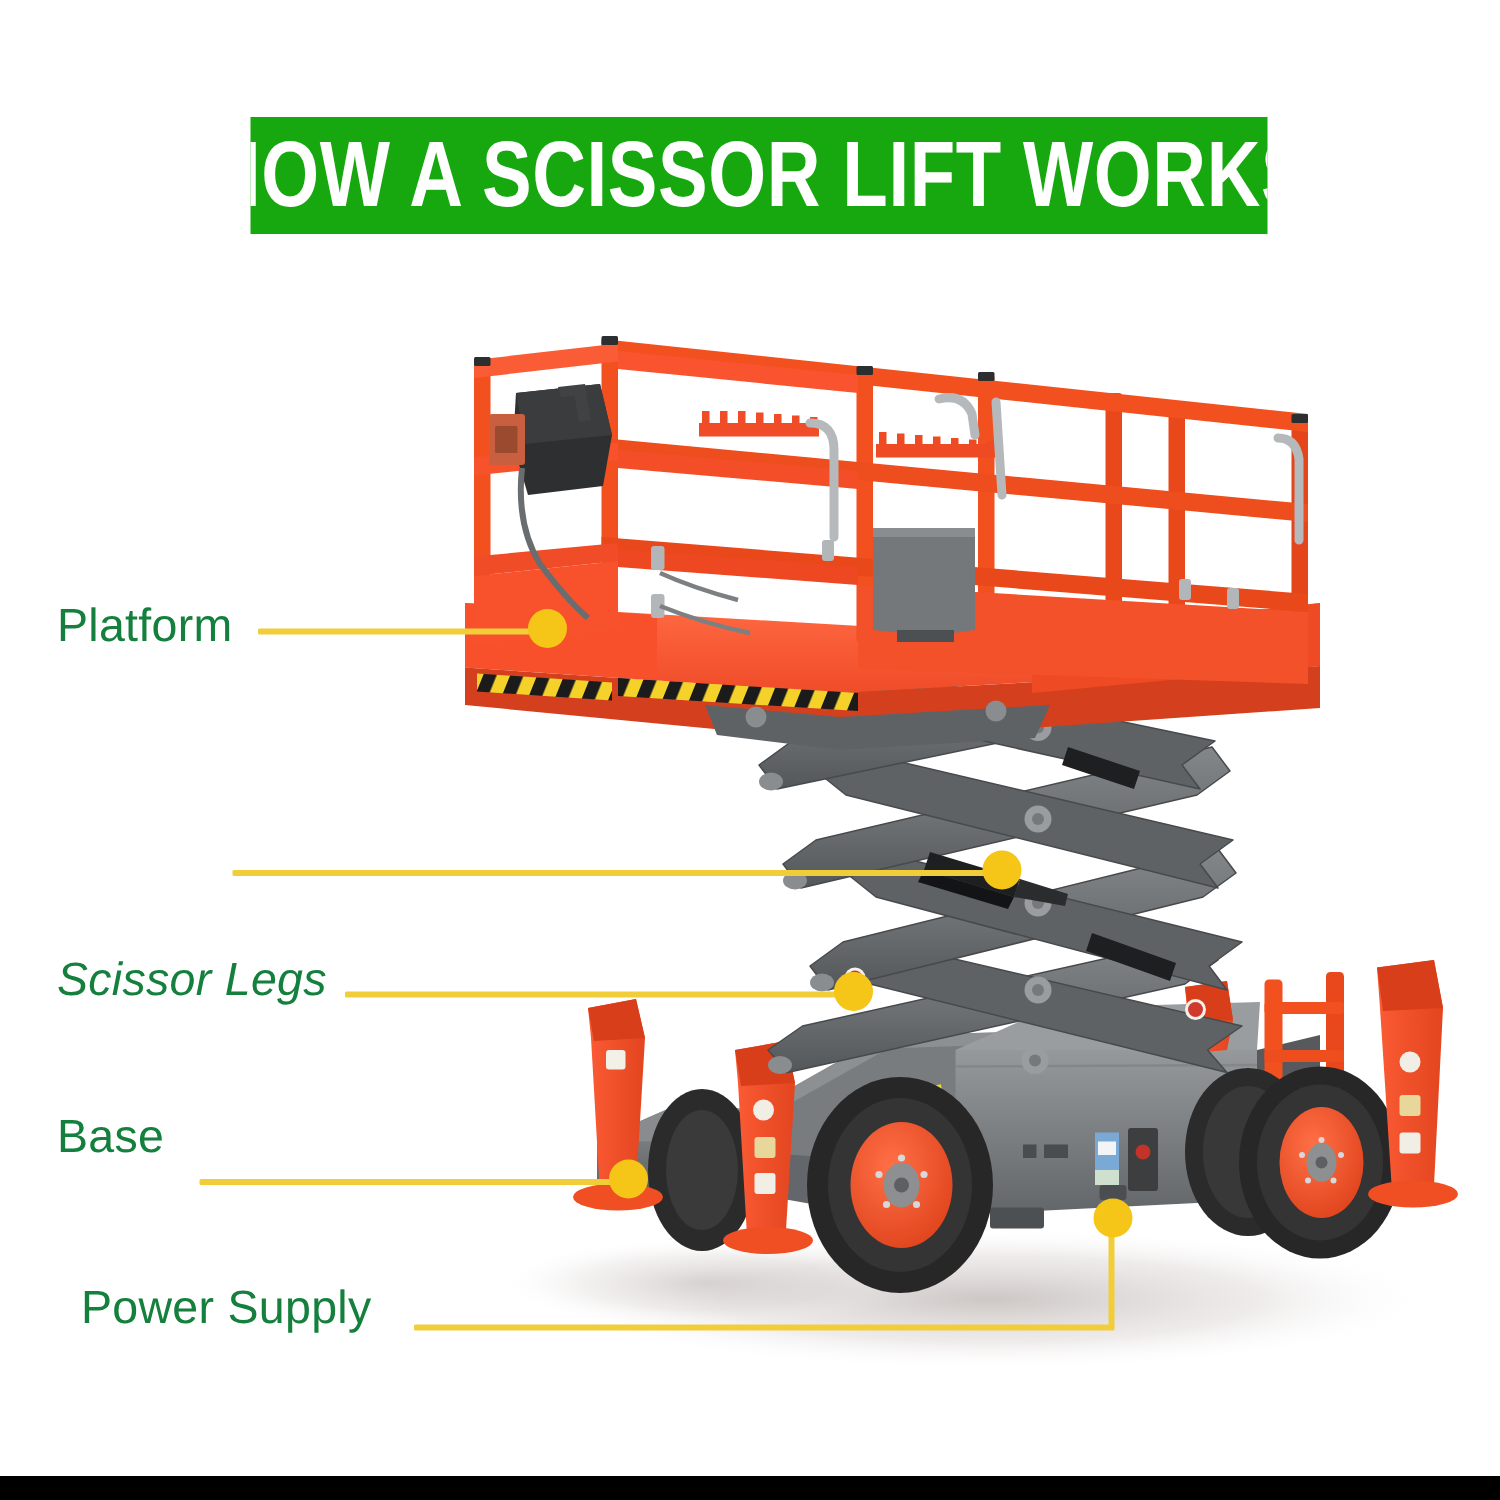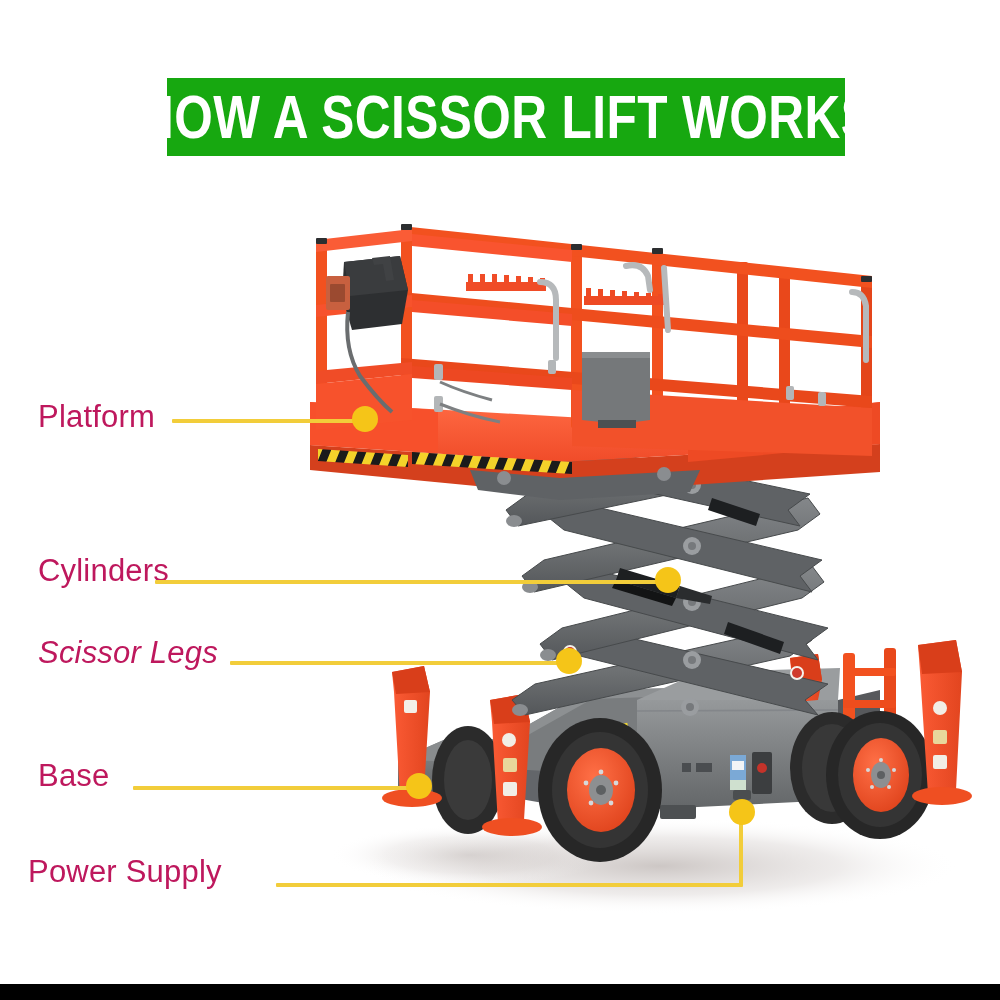--- a/index.html
+++ b/index.html
@@ -41,21 +41,21 @@
     letter-spacing: 0.5px;
     transform: scaleX(0.80);
     transform-origin: center center;
     white-space: nowrap;
     text-align: center;
   }
 
   
   .callout-label {
     position: absolute;
-    color: #be185d;
+    color: #15803d;
     font-size: 31px;
     line-height: 34px;
     white-space: nowrap;
     font-family: "Liberation Sans", "DejaVu Sans", sans-serif;
     letter-spacing: 0.2px;
     text-align: center;
   }
   .leader-line {
     position: absolute;
     background: #f2cd3a;
@@ -435,32 +435,31 @@
       <circle cx="504" cy="478" r="7" fill="#8a8d90"></circle>
       <circle cx="664" cy="474" r="7" fill="#8a8d90"></circle>
     </g>
 
   </svg>
 
   <div class="callout-label" style="left:38px; top:400px;">Platform</div>
   <div class="leader-line" style="left:172px; top:419px; width:190px;"></div>
   <div class="leader-dot" style="left:352px; top:406px;"></div>
 
-  <div class="callout-label" style="left:38px; top:554px;">Cylinders</div>
   <div class="leader-line" style="left:155px; top:580px; width:508px;"></div>
   <div class="leader-dot" style="left:655px; top:567px;"></div>
 
   <div class="callout-label" style="left:38px; top:636px;font-style:italic;">Scissor Legs</div>
   <div class="leader-line" style="left:230px; top:661px; width:334px;"></div>
   <div class="leader-dot" style="left:556px; top:648px;"></div>
 
-  <div class="callout-label" style="left:38px; top:759px;">Base</div>
+  <div class="callout-label" style="left:38px; top:741px;">Base</div>
   <div class="leader-line" style="left:133px; top:786px; width:283px;"></div>
   <div class="leader-dot" style="left:406px; top:773px;"></div>
 
-  <div class="callout-label" style="left:28px; top:855px;">Power Supply</div>
+  <div class="callout-label" style="left:54px; top:855px;">Power Supply</div>
   <div class="leader-line" style="left:276px; top:883px; width:467px;"></div>
   <div class="leader-line-v" style="left:739px; top:812px; height:73px;"></div>
   <div class="leader-dot" style="left:729px; top:799px;"></div>
 
   <div id="bottom-bar"></div>
 
 </div>
 
 </body></html>

